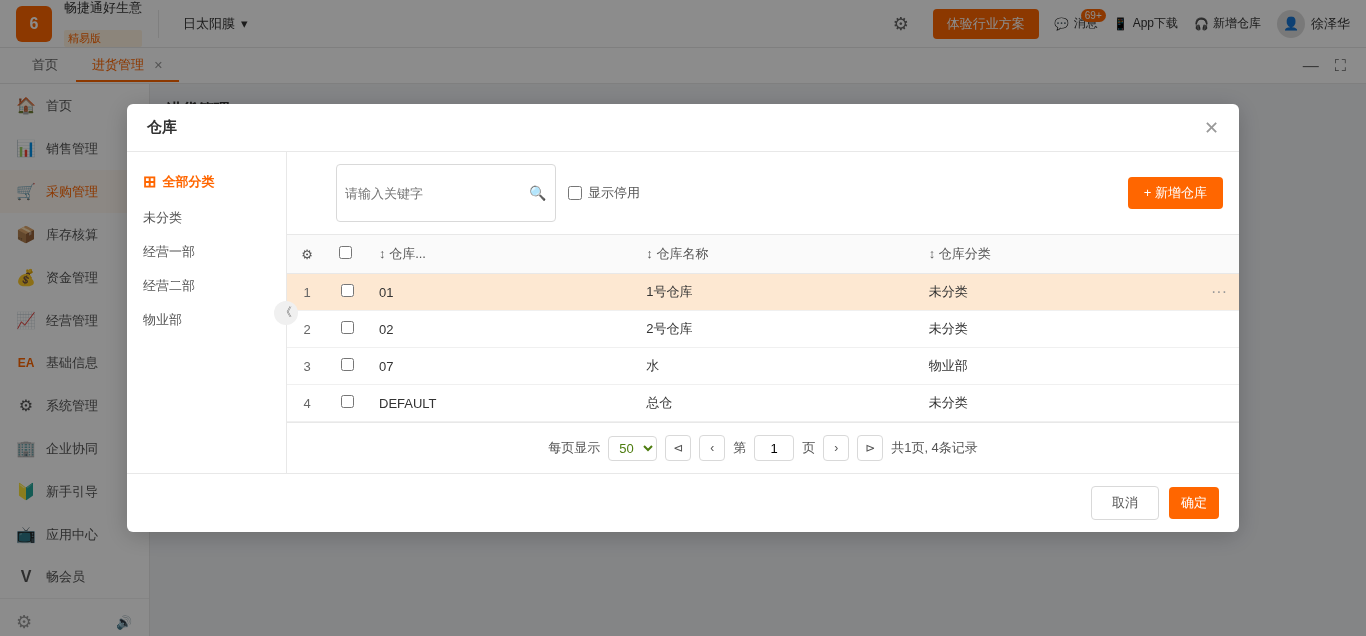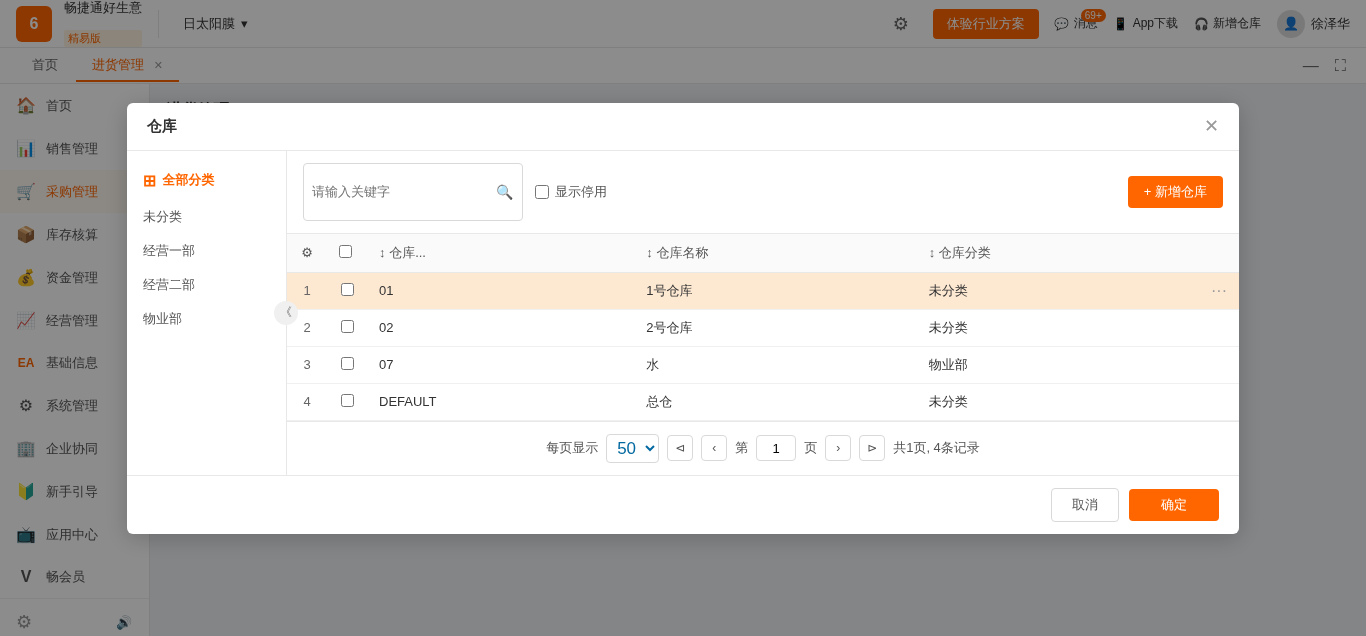--- a/index.html
+++ b/index.html
@@ -114,21 +114,21 @@
       cursor: pointer; color: #666; font-size: 12px; z-index: 1;
     }
 
     
     .table-area { flex: 1; display: flex; flex-direction: column; overflow: hidden; }
     .table-toolbar {
       display: flex; align-items: center; padding: 12px 16px; gap: 12px;
     }
     .search-box {
       display: flex; align-items: center; border: 1px solid #d9d9d9; border-radius: 4px;
-      padding: 20px 8px; width: 220px; gap: 6px;
+      padding: 20px 8px; width: 220px; gap: 6px; margin-left: 33px;
     }
     .search-input {
       border: none; outline: none; flex: 1; font-size: 13px; color: #333;
       background: transparent;
     }
     .search-icon { color: #999; font-size: 14px; cursor: pointer; }
     .show-disabled { display: flex; align-items: center; gap: 6px; font-size: 13px; color: #555; cursor: pointer; }
     .checkbox-input { width: 14px; height: 14px; cursor: pointer; accent-color: #f60; }
     .add-btn {
       margin-left: auto; background: #f60; color: #fff; border: none; border-radius: 4px;
@@ -151,21 +151,21 @@
     .row-num { color: #666; text-align: center; }
     .more-btn { color: #999; font-size: 16px; cursor: pointer; }
 
     
     .pagination {
       display: flex; align-items: center; justify-content: center;
       padding: 12px 16px; border-top: 1px solid #e8e8e8; gap: 8px; font-size: 13px; color: #555;
     }
     .page-size-select {
       border: 1px solid #d9d9d9; border-radius: 4px; padding: 3px 6px;
-      font-size: 17px; background: #fff; cursor: pointer; color: #0369a1;
+      font-size: 13px; background: #fff; cursor: pointer; color: #4d7c0f;
     }
     .page-nav-btn {
       width: 26px; height: 26px; display: flex; align-items: center; justify-content: center;
       border: 1px solid #d9d9d9; border-radius: 4px; cursor: pointer; color: #555;
       background: #fff; font-size: 12px;
     }
     .page-input {
       width: 40px; height: 26px; border: 1px solid #d9d9d9; border-radius: 4px;
       text-align: center; font-size: 13px; outline: none;
     }
@@ -173,21 +173,21 @@
     
     .modal-footer {
       display: flex; align-items: center; justify-content: flex-end;
       padding: 12px 20px; border-top: 1px solid #e8e8e8; gap: 10px;
     }
     .cancel-btn {
       padding: 7px 20px; border: 1px solid #d9d9d9; border-radius: 4px;
       background: #fff; color: #555; font-size: 13px; cursor: pointer;
     }
     .confirm-btn {
-      padding: 7px 32px; border: none; border-radius: 4px;
+      padding: 7px 12px; border: none; border-radius: 4px;
       background: #f60; color: #fff; font-size: 13px; cursor: pointer;
     }
 
     
     .behind-content { padding: 16px; }
     .behind-title { font-size: 16px; font-weight: bold; color: #333; margin-bottom: 12px; }
     .filter-bar { display: flex; align-items: center; gap: 10px; margin-bottom: 12px; color: #555; font-size: 13px; }
   </style>
 </head>
 <body>

